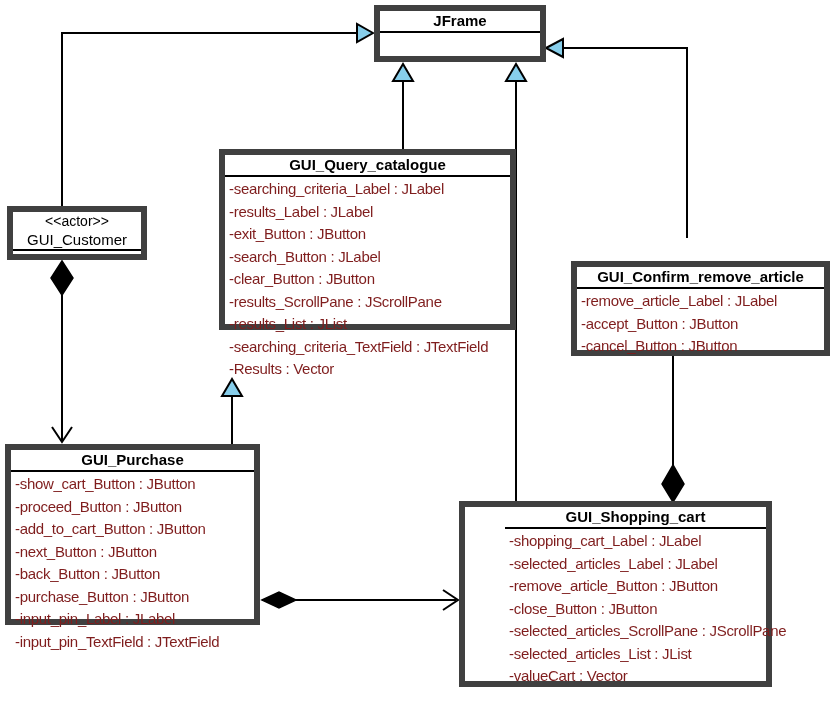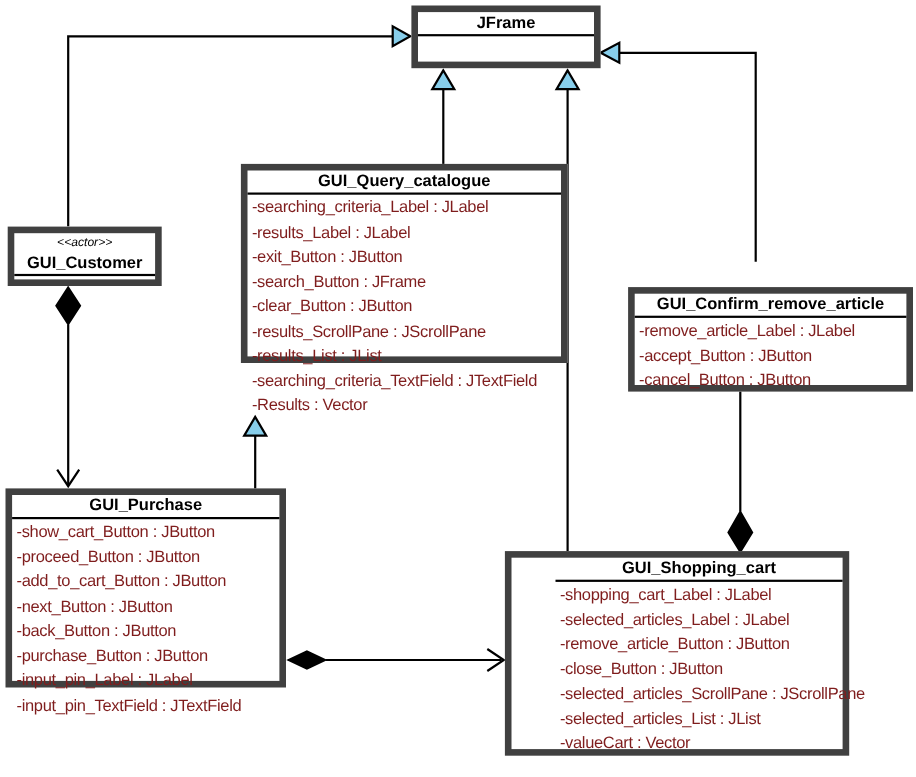--- a/index.html
+++ b/index.html
@@ -30,22 +30,22 @@
     border-bottom: 2px solid #000000;
     padding: 1px 2px 2px 2px;
     white-space: nowrap;
     overflow: hidden;
   }
   .uml-title-block {
     border-bottom: 2px solid #000000;
     text-align: center;
     padding-top: 1px;
   }
-  .stereotype { font-size: 11px; font-weight: normal; line-height: 17px; font-style: italic; }
-  .cls-name  { font-size: 15px; font-weight: bold; line-height: 19px; }
+  .stereotype { font-size: 14px; font-weight: normal; line-height: 17px; }
+  .cls-name  { font-size: 15px; font-weight: normal; line-height: 19px; }
   .uml-attrs { padding: 1px 0 0 4px; }
   .attr {
     font-size: 15px;
     letter-spacing: -0.3px;
     line-height: 22.5px;
     white-space: nowrap;
     color: #7f1d1d;
   }
   .empty-compartment { height: 100%; }
 </style>
@@ -96,21 +96,21 @@
   <div class="uml-title">JFrame</div>
   <div class="empty-compartment"></div>
 </div>
 
 <div class="uml-class" style="left:175px; top:149px; width:297px; height:181px;margin-left:44px;">
   <div class="uml-title">GUI_Query_catalogue</div>
   <div class="uml-attrs">
     <div class="attr">-searching_criteria_Label : JLabel</div>
     <div class="attr">-results_Label : JLabel</div>
     <div class="attr">-exit_Button : JButton</div>
-    <div class="attr">-search_Button : JFrame</div>
+    <div class="attr">-search_Button : JLabel</div>
     <div class="attr">-clear_Button : JButton</div>
     <div class="attr">-results_ScrollPane : JScrollPane</div>
     <div class="attr">-results_List : JList</div>
     <div class="attr">-searching_criteria_TextField : JTextField</div>
     <div class="attr">-Results : Vector</div>
   </div>
 </div>
 
 <div class="uml-class" style="left:7px; top:206px; width:140px; height:54px;">
   <div class="uml-title-block">

